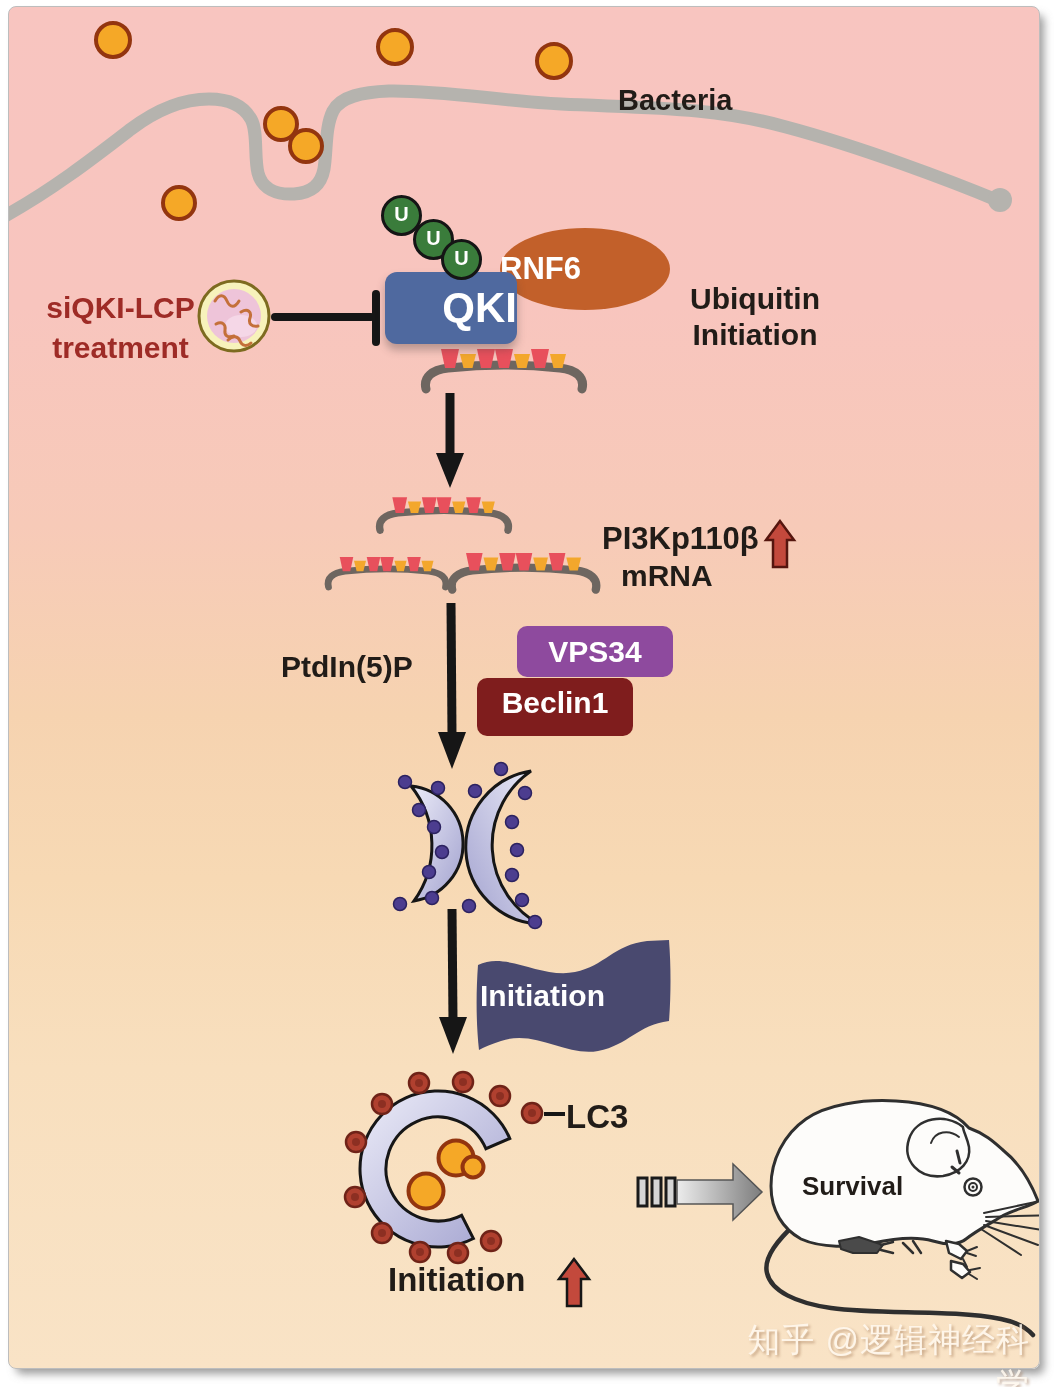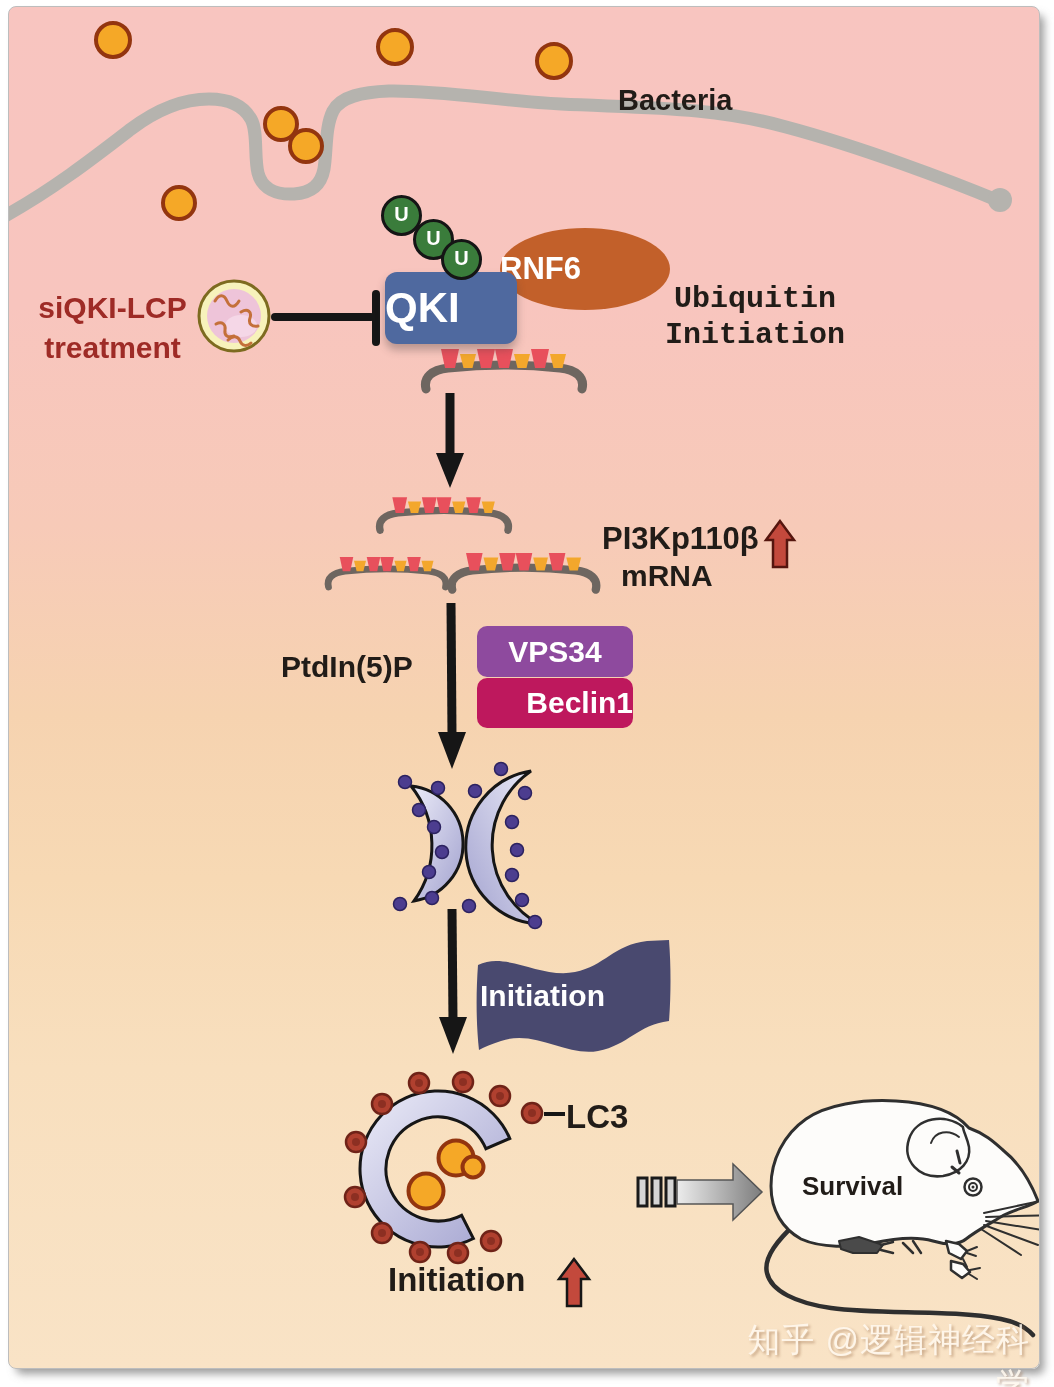--- a/index.html
+++ b/index.html
@@ -6,40 +6,40 @@
   .canvas{position:relative;width:1054px;height:1387px;background:#ffffff;overflow:hidden;
           font-family:"Liberation Sans",sans-serif;}
   .panel{position:absolute;left:8px;top:6px;width:1030px;height:1361px;border-radius:8px;
          border:1px solid #bdbdbd;overflow:hidden;
          background:linear-gradient(180deg,#f8c5c0 0%,#f8c5be 22%,#f7cab8 38%,#f6d3b0 52%,
                     #f7d9b4 64%,#f8dfbe 78%,#f9e3c6 100%);
          box-shadow:6px 7px 9px -2px rgba(115,115,115,0.7);}
   .panel svg{display:block;width:100%;height:100%;}
   .lbl{position:absolute;font-weight:bold;color:#211c18;white-space:nowrap;z-index:5;}
   #lbl-bacteria{left:618px;top:41px;font-size:29px;margin-top:43px;}
-  #lbl-treatment{left:20px;top:288px;width:185px;text-align:center;color:#9e2b26;
+  #lbl-treatment{left:28px;top:288px;width:185px;text-align:center;color:#9e2b26;
                  font-size:30px;line-height:40px;}
   .ubq{position:absolute;width:35px;height:35px;border-radius:50%;background:#3a7c3b;
        border:3px solid #151515;color:#ffffff;font-weight:bold;font-size:20px;
        text-align:center;line-height:33px;z-index:7;}
   #u1{left:381px;top:195px;} #u2{left:413px;top:219px;} #u3{left:441px;top:239px;}
   #ellipse-rnf6{position:absolute;left:500px;top:228px;width:170px;height:82px;border-radius:50%;
        background:#c2602a;color:#fff;font-weight:bold;font-size:31px;text-align:left;
        line-height:82px;z-index:5;}
   #box-qki{position:absolute;left:385px;top:272px;width:132px;height:72px;border-radius:12px;
-       background:#4f699f;color:#fff;font-weight:bold;font-size:42px;text-align:left;
+       background:#4f699f;color:#fff;font-weight:bold;font-size:42px;text-align:right;
        line-height:72px;z-index:6;box-shadow:0 6px 8px rgba(70,60,60,0.35);}
-  #lbl-degradation{left:635px;top:281px;width:240px;text-align:center;font-size:30px;line-height:36px;font-family:Liberation Mono, monospace;}
+  #lbl-degradation{left:635px;top:281px;width:240px;text-align:center;font-size:30px;line-height:36px;}
   #lbl-pi3k{left:602px;top:521px;font-size:31px;}
   #lbl-mrna{left:621px;top:559px;font-size:30px;}
   #lbl-ptdin{left:281px;top:650px;font-size:30px;}
   .chipbox{position:absolute;left:477px;width:156px;color:#fff;font-weight:bold;font-size:30px;
        text-align:center;border-radius:10px;z-index:5;}
-  #box-vps34{top:626px;height:51px;line-height:51px;background:#8e4a9e;}
-  #box-beclin1{top:678px;height:50px;line-height:50px;background:#be185d;text-align:right;}
+  #box-vps34{top:626px;height:51px;line-height:51px;background:#8e4a9e;margin-left:40px;}
+  #box-beclin1{top:678px;height:58px;line-height:50px;background:#7f1d1d;}
   #lbl-initiation{left:480px;top:979px;width:180px;font-size:30px;color:#ffffff;}
   #lbl-lc3{left:566px;top:1098px;font-size:33px;}
   #lbl-autophagy{left:388px;top:1261px;font-size:33px;}
   #lbl-survival{left:802px;top:1171px;font-size:26px;}
   #watermark{position:absolute;left:728px;top:1318px;width:302px;text-align:right;z-index:8;
        font-size:33px;font-weight:400;color:#fff8ee;opacity:.88;letter-spacing:1px;
        text-shadow:2px 2px 3px rgba(150,105,70,0.6);}
 </style>
 </head>
 <body>

